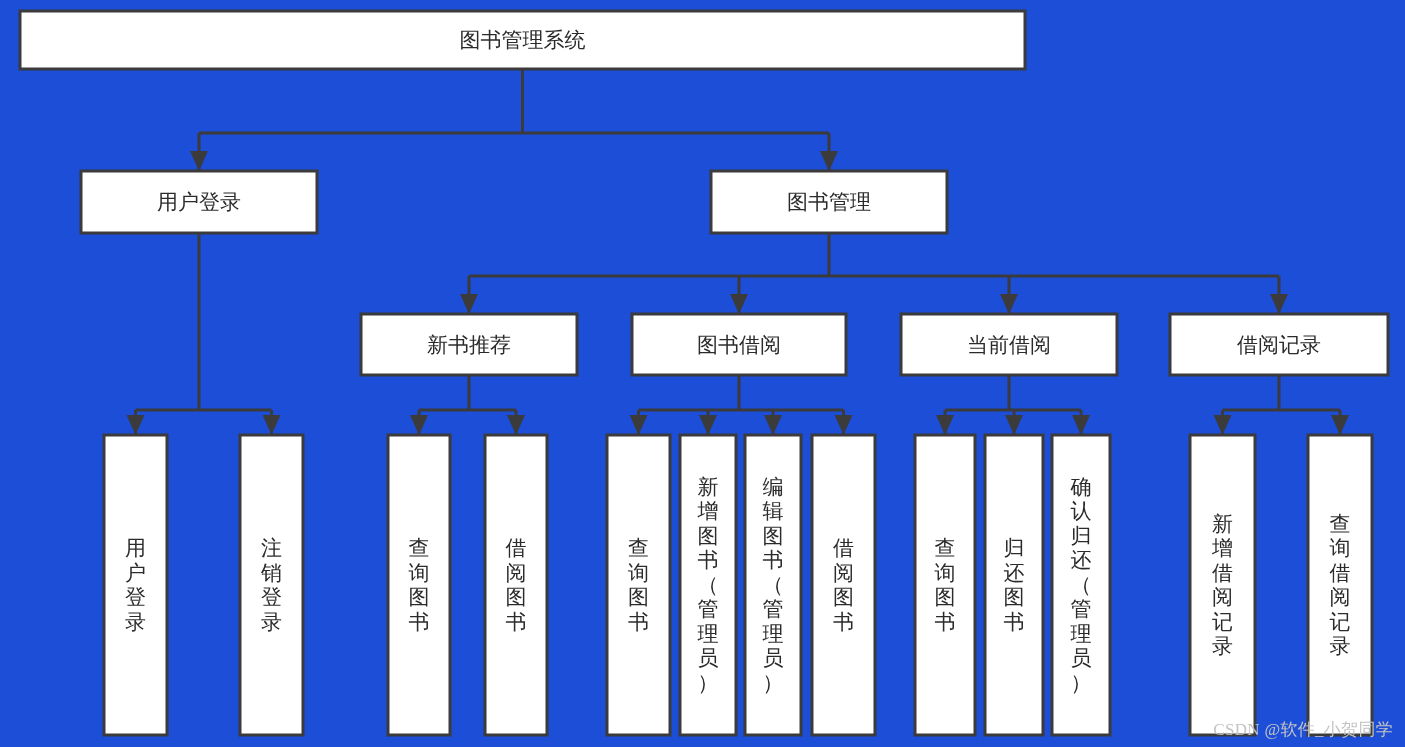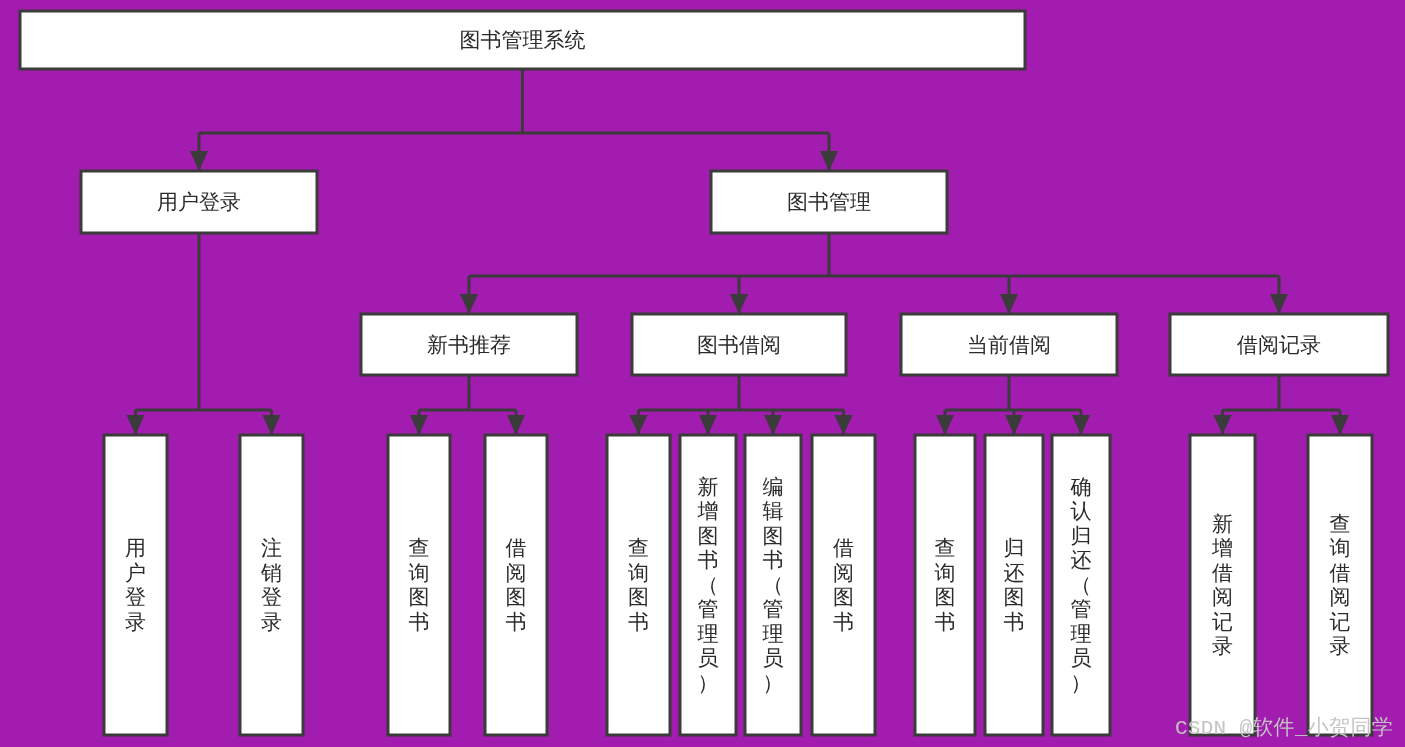--- a/index.html
+++ b/index.html
@@ -11,21 +11,21 @@
   body {
     width: 1405px;
     height: 747px;
     font-family: "DejaVu Sans", "Liberation Sans", sans-serif;
     overflow: hidden;
   }
   #diagram-root {
     position: relative;
     width: 1405px;
     height: 747px;
-    background: #a21caf;
+    background: #1d4ed8;
     text-align: right;
   }
   svg.diagram-canvas {
     position: absolute;
     left: 0;
     top: 0;
     width: 1405px;
     height: 747px;
     display: block;
   }
@@ -55,22 +55,22 @@
     fill: #2b2b2b;
     font-family: "DejaVu Sans", "Liberation Sans", sans-serif;
     font-size: 21px;
     text-anchor: middle;
   }
   .watermark-text {
     position: absolute;
     right: 12px;
     bottom: 6px;
     color: #c3c3c3;
-    font-size: 21px;
-    font-family: Liberation Mono, monospace;
+    font-size: 17px;
+    font-family: Liberation Serif, serif;
     white-space: nowrap;
     letter-spacing: 0.3px;
     user-select: none;
   }
 </style>
 </head>
 <body>
 
 <div id="diagram-root">
   <svg class="diagram-canvas" viewBox="0 0 1405 747">

